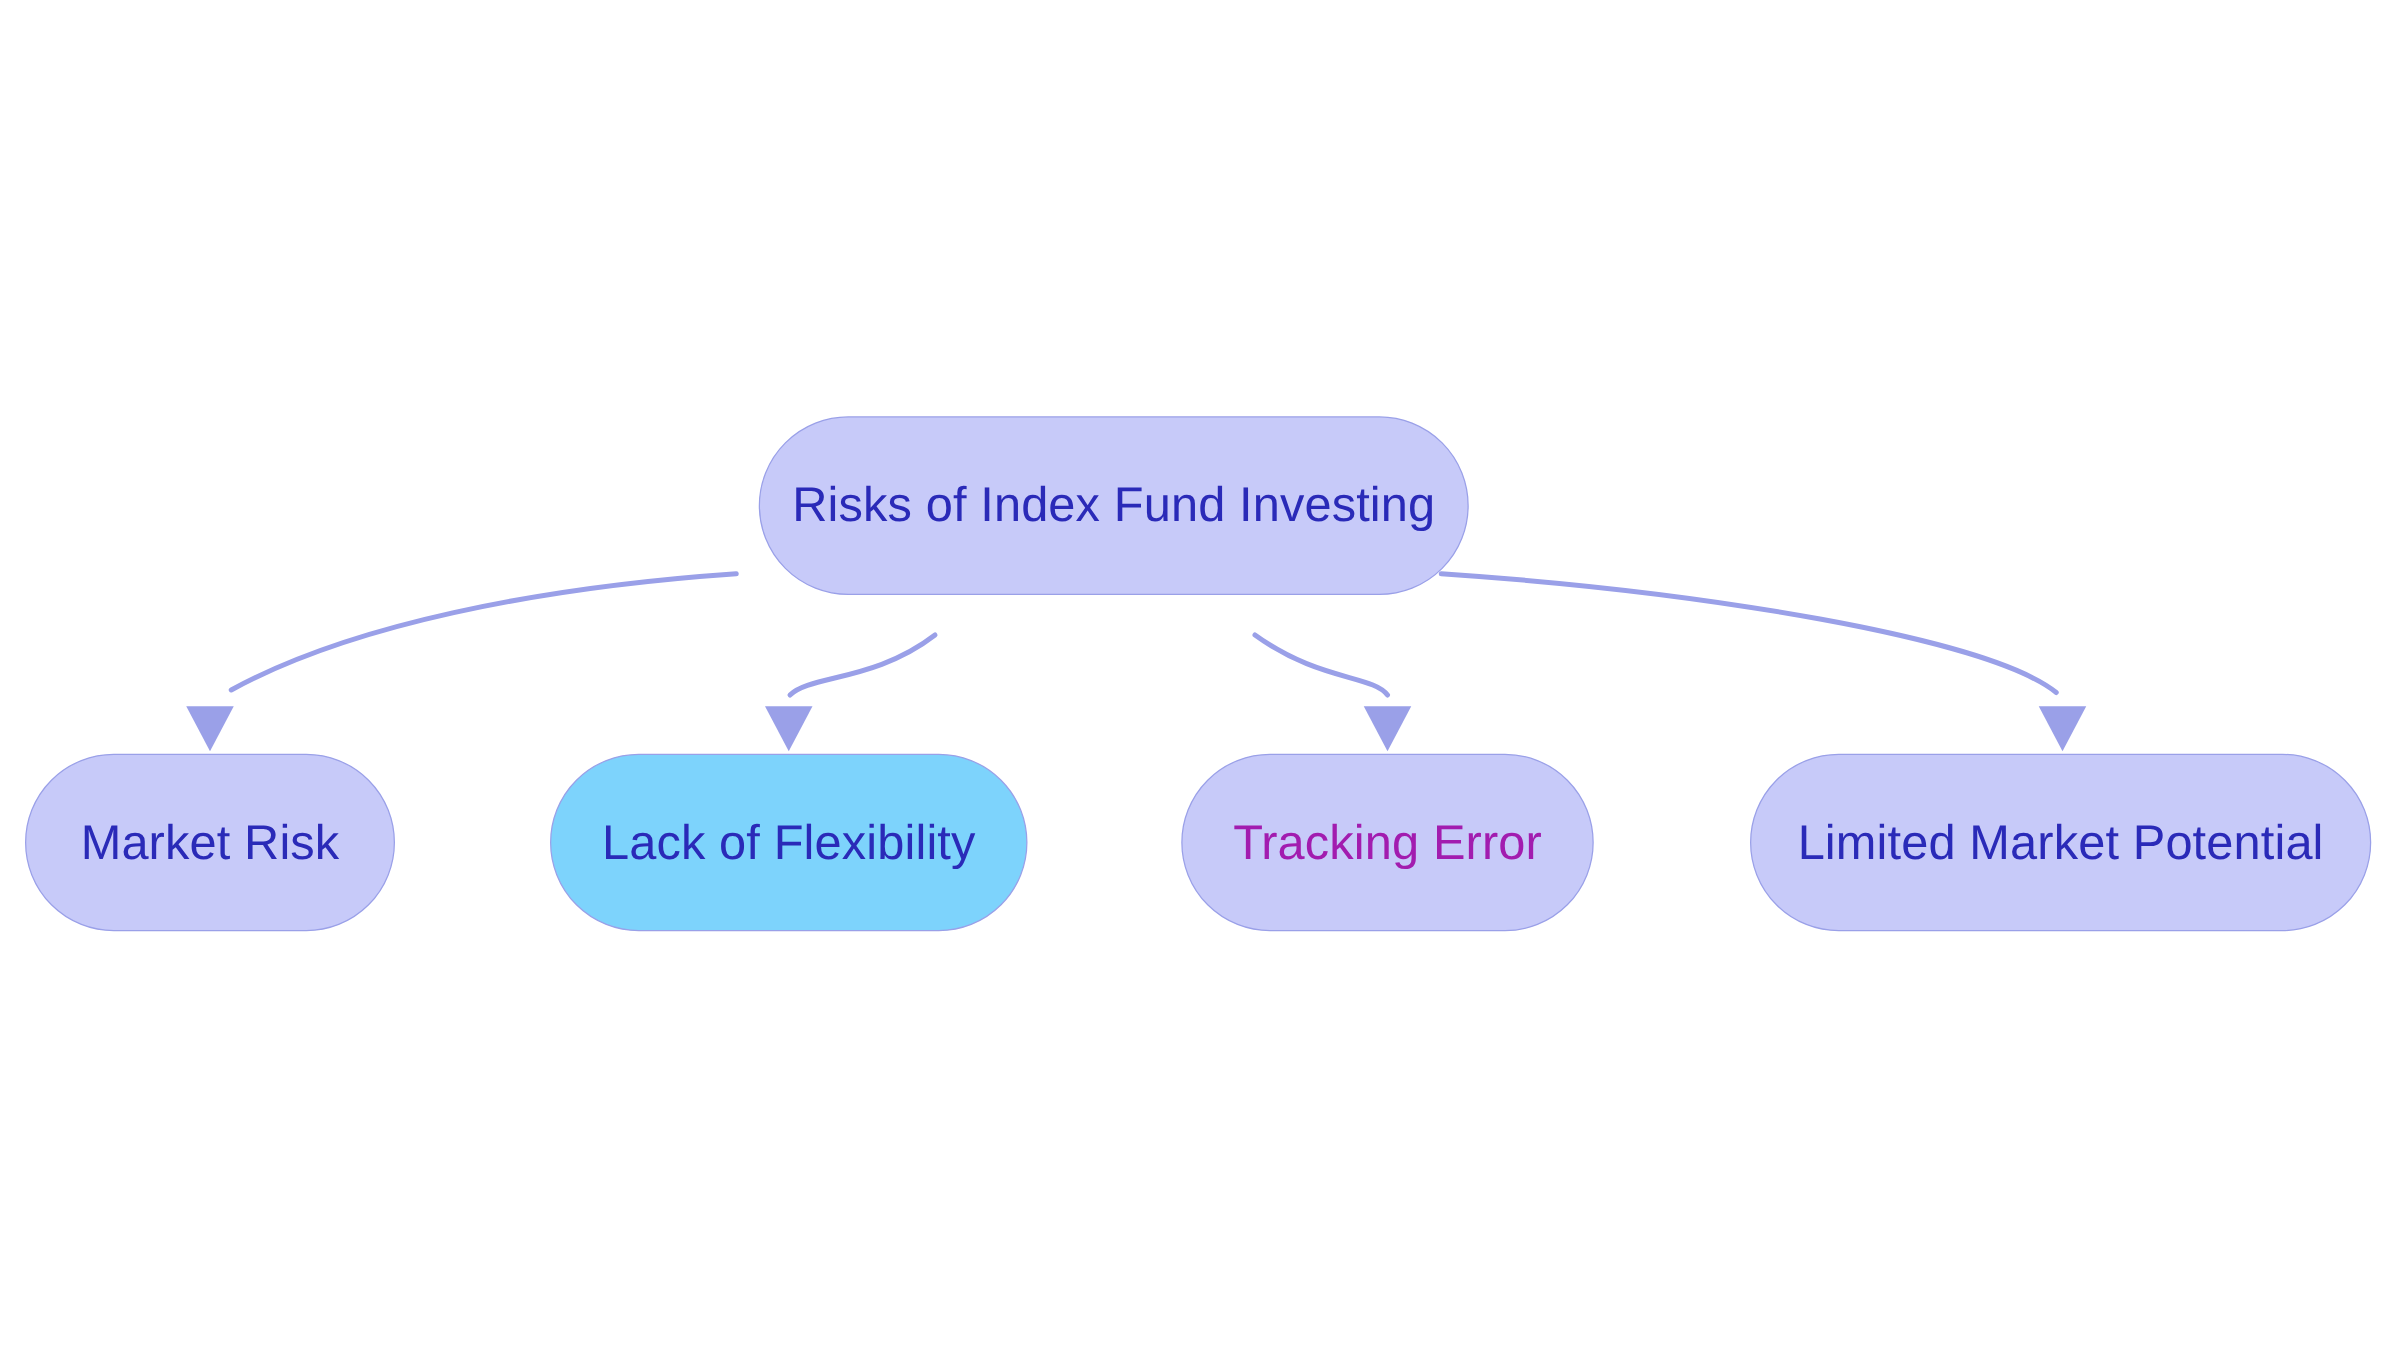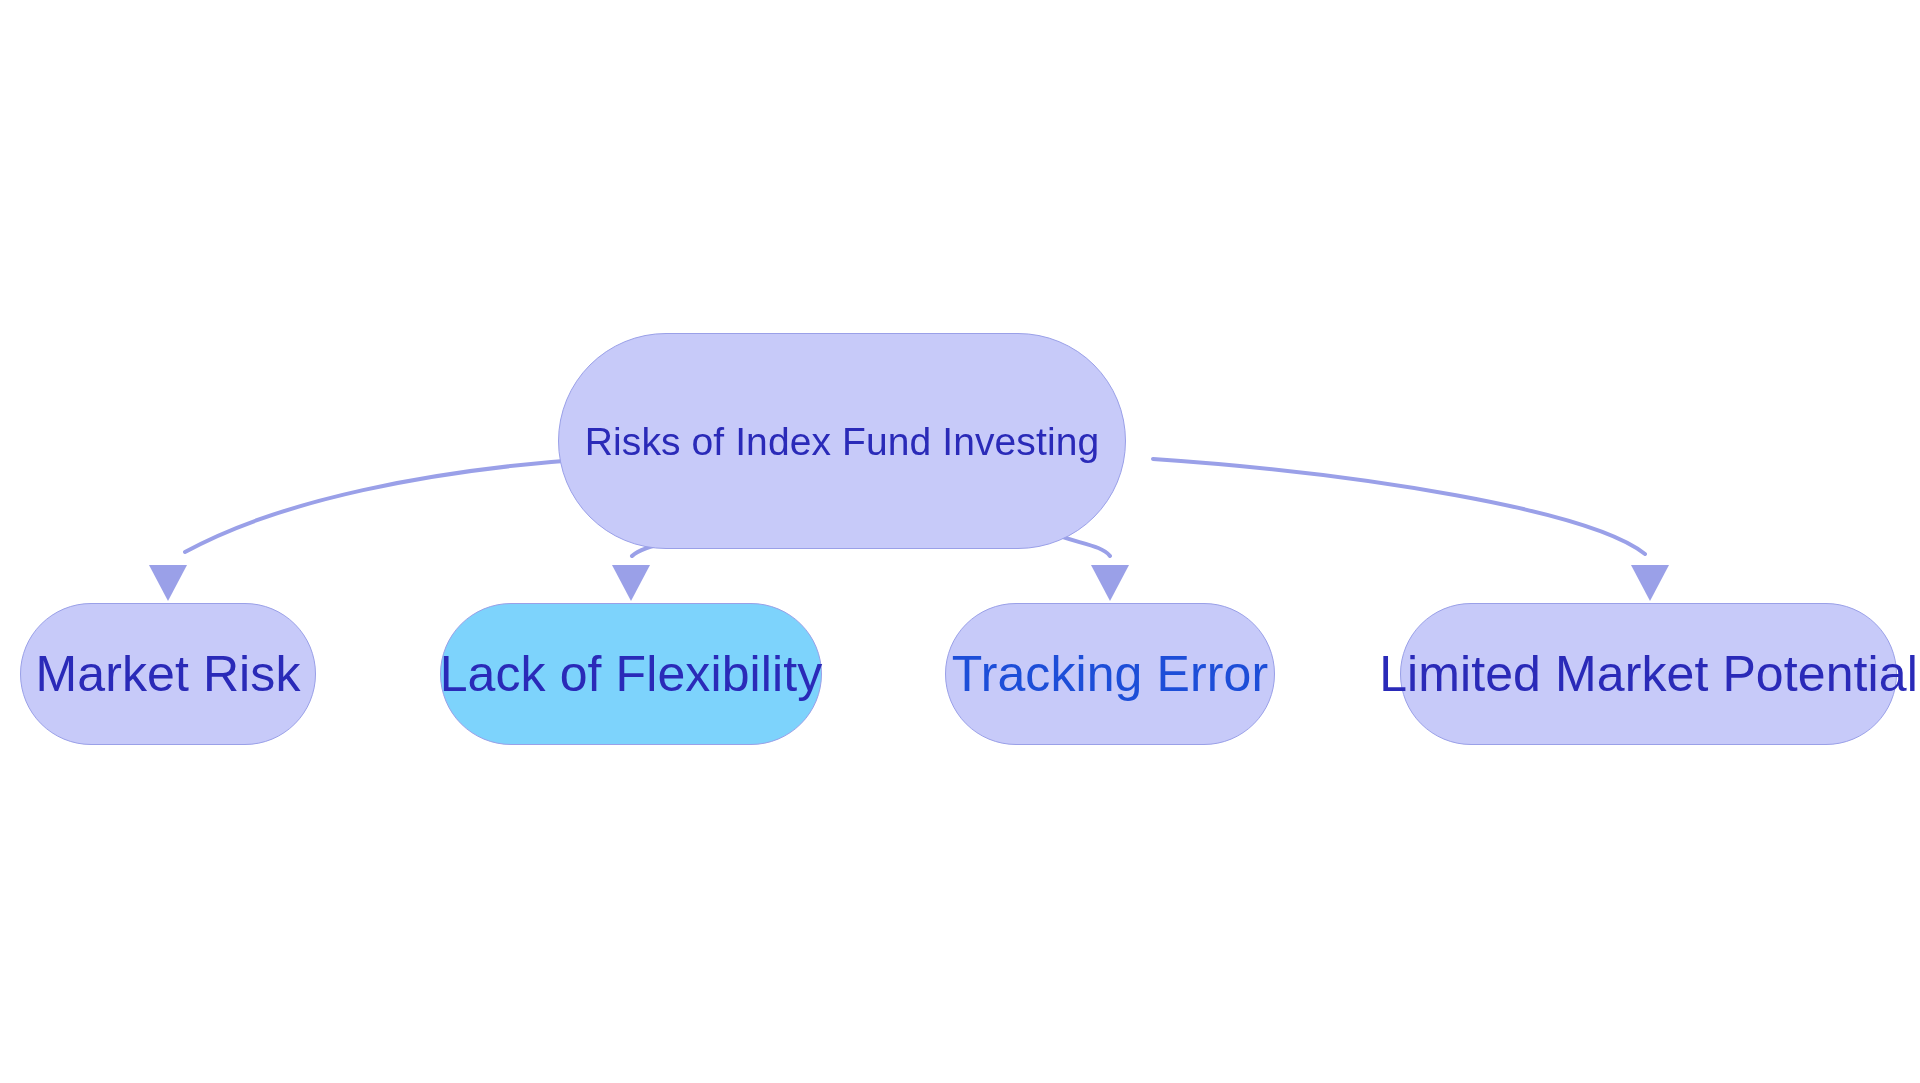--- a/index.html
+++ b/index.html
@@ -42,21 +42,21 @@
   }
   .node-label {
     display: block;
     line-height: 1;
     letter-spacing: 0.1px;
   }
   .node-root {
     font-size: 39px;
   }
   .node-child {
-    font-size: 50px;
+    font-size: 39px;
   }
 </style>
 </head>
 <body>
 
 <div id="diagram-root" style="background: rgb(255, 255, 255);">
 
   <svg id="edge-layer" viewBox="0 0 1920 1083" width="1920" height="1083" xmlns="http://www.w3.org/2000/svg">
     <defs>
       <marker id="arrowhead" markerWidth="10" markerHeight="9" refX="1.2" refY="4.5" orient="auto" markerUnits="strokeWidth">
@@ -68,33 +68,33 @@
         <path d="M 149 565 L 187 565 L 168 601 Z" fill="#9aa0e8"></path>
         <path d="M 748 508 C 700 545 648 540 632 556" fill="none" stroke="#9aa0e8" stroke-width="4" stroke-linecap="round"></path>
         <path d="M 612 565 L 650 565 L 631 601 Z" fill="#9aa0e8"></path>
         <path d="M 1004 508 C 1055 545 1098 540 1110 556" fill="none" stroke="#9aa0e8" stroke-width="4" stroke-linecap="round"></path>
         <path d="M 1091 565 L 1129 565 L 1110 601 Z" fill="#9aa0e8"></path>
         <path d="M 1153 459 C 1360 473 1590 510 1645 554" fill="none" stroke="#9aa0e8" stroke-width="4" stroke-linecap="round"></path>
         <path d="M 1631 565 L 1669 565 L 1650 601 Z" fill="#9aa0e8"></path>
       </g>
   </svg>
 
-  <div class="node node-root" style="left: 558px; top: 333px; width: 568px; height: 216px; background: rgb(199, 202, 249); border-color: rgb(154, 160, 232); color: rgb(42, 42, 184); align-items: center;">
+  <div class="node node-root" style="left: 607px; top: 333px; width: 568px; height: 143px; background: rgb(199, 202, 249); border-color: rgb(154, 160, 232); color: rgb(42, 42, 184); align-items: center;">
     <span class="node-label">Risks of Index Fund Investing</span>
   </div>
 
   <div class="node node-child" style="left: 20px; top: 603px; width: 296px; height: 142px; background: rgb(199, 202, 249); border-color: rgb(154, 160, 232); color: rgb(42, 42, 184);">
     <span class="node-label">Market Risk</span>
   </div>
 
   <div class="node node-child" style="left: 440px; top: 603px; width: 382px; height: 142px; background: #7dd3fc; border-color: rgb(154, 160, 232); color: rgb(42, 42, 184);">
     <span class="node-label">Lack of Flexibility</span>
   </div>
 
-  <div class="node node-child" style="left: 945px; top: 603px; width: 330px; height: 142px; background: rgb(199, 202, 249); border-color: rgb(154, 160, 232); color: #1d4ed8;">
+  <div class="node node-child" style="left: 945px; top: 603px; width: 330px; height: 142px; background: rgb(199, 202, 249); border-color: rgb(154, 160, 232); color: #a21caf;">
     <span class="node-label">Tracking Error</span>
   </div>
 
   <div class="node node-child" style="left: 1400px; top: 603px; width: 497px; height: 142px; background: rgb(199, 202, 249); border-color: rgb(154, 160, 232); color: rgb(42, 42, 184);">
     <span class="node-label">Limited Market Potential</span>
   </div>
 
 </div>
 
 </body></html>

